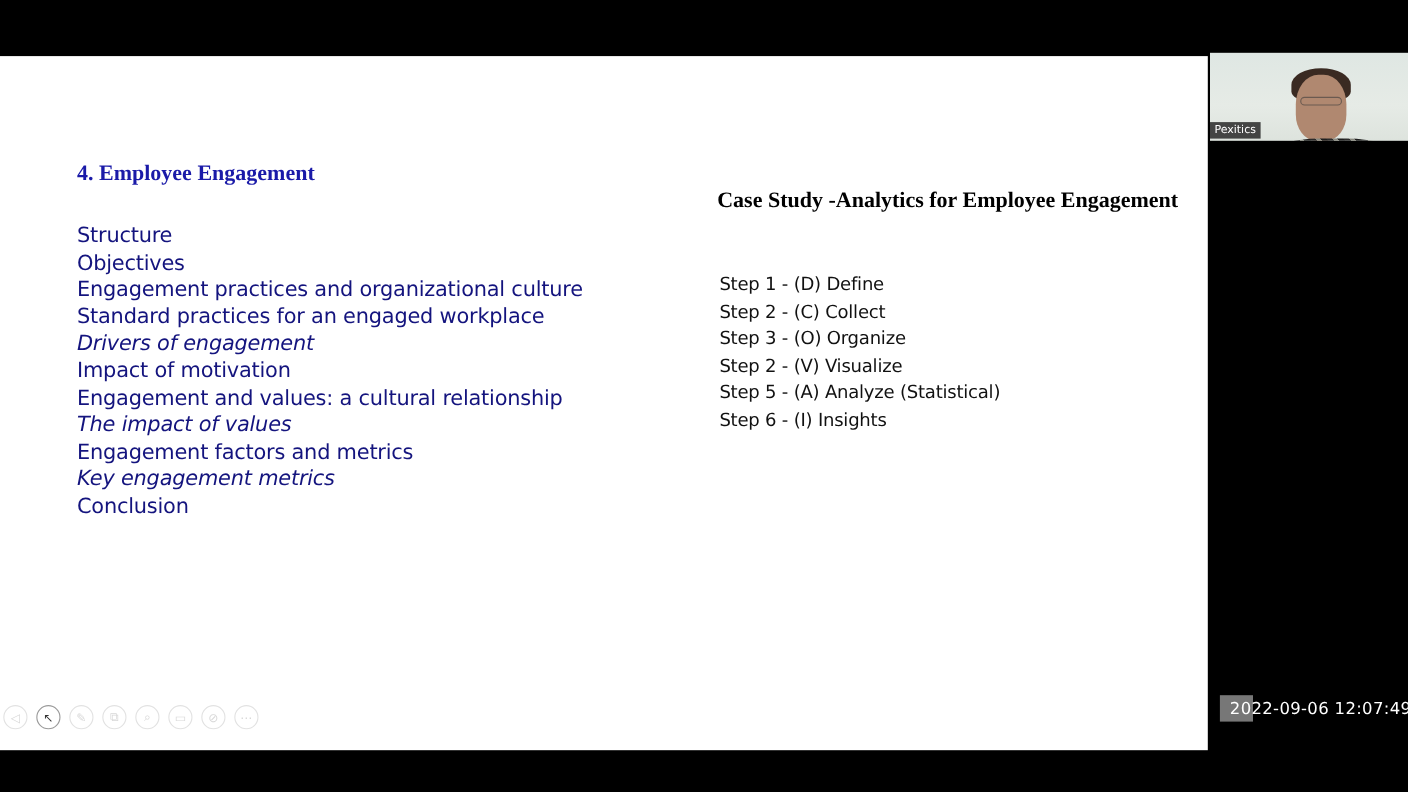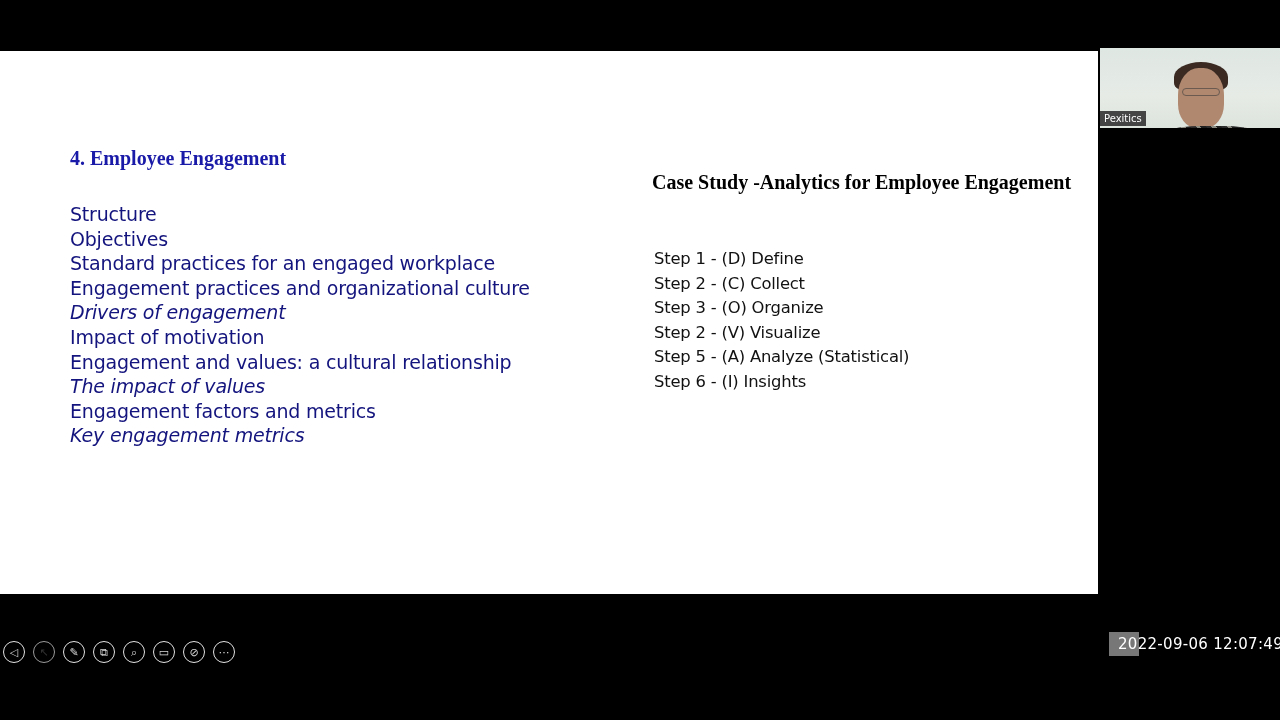--- a/index.html
+++ b/index.html
@@ -1,21 +1,21 @@
 <!DOCTYPE html>
 <html><head>
 <meta charset="utf-8">
 <style>
   html, body { margin: 0; padding: 0; }
   body {
     width: 1280px; height: 720px; background: #000; position: relative; overflow: hidden;
     font-family: "Liberation Sans", sans-serif;
   }
   .slide {
-    position: absolute; left: 0; top: 51px; width: 1098px; height: 543px;
+    position: absolute; left: 0; top: 51px; width: 1098px; height: 631px;
     background: #fff;
   }
   .left-heading {
     position: absolute; left: 70px; top: 96px;
     font-family: "Liberation Serif", serif; font-weight: bold; font-size: 20px;
     color: #1a1aa8; white-space: nowrap;
   }
   .left-list {
     position: absolute; left: 70px; top: 151px; margin: 0; padding: 0; list-style: none;
   }
@@ -80,28 +80,29 @@
   }
 </style>
 </head>
 <body>
 
 <div class="slide">
   <div class="left-heading">4. Employee Engagement</div>
   <ul class="left-list">
     <li>Structure</li>
     <li>Objectives</li>
+    <li>Engagement practices and organizational culture</li>
     <li>Standard practices for an engaged workplace</li>
-    <li>Engagement practices and organizational culture</li>
     <li class="italic">Drivers of engagement</li>
     <li>Impact of motivation</li>
     <li>Engagement and values: a cultural relationship</li>
     <li class="italic">The impact of values</li>
     <li>Engagement factors and metrics</li>
     <li class="italic">Key engagement metrics</li>
+    <li>Conclusion</li>
   </ul>
 
   <div class="right-heading">Case Study -Analytics for Employee Engagement</div>
   <ul class="right-list">
     <li>Step 1 - (D) Define</li>
     <li>Step 2 - (C) Collect</li>
     <li>Step 3 - (O) Organize</li>
     <li>Step 2 - (V) Visualize</li>
     <li>Step 5 - (A) Analyze (Statistical)</li>
     <li>Step 6 - (I) Insights</li>

